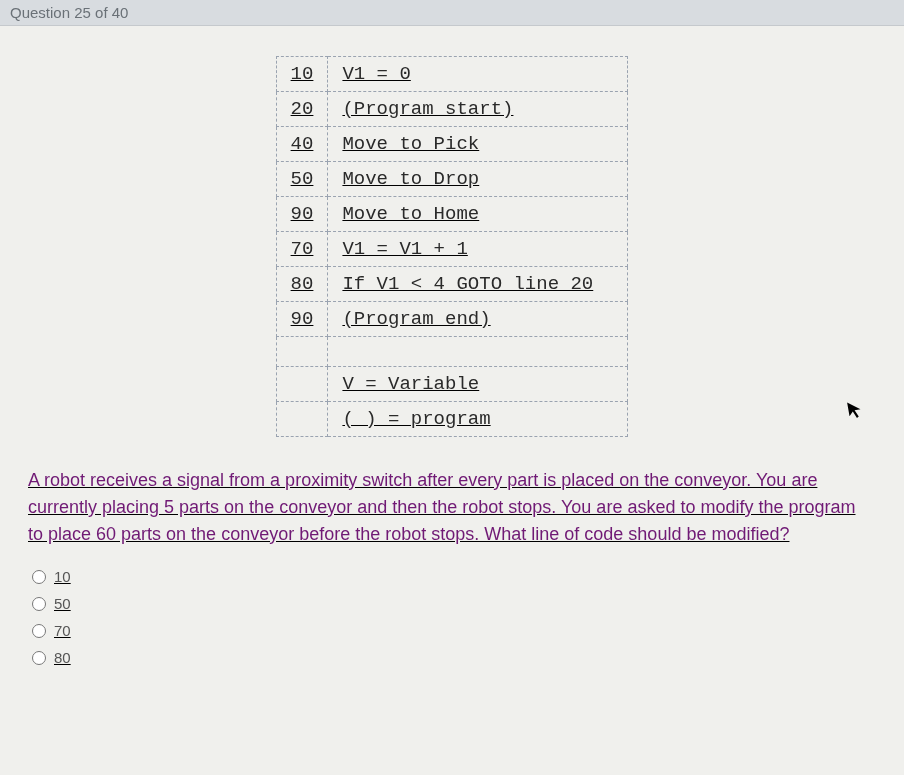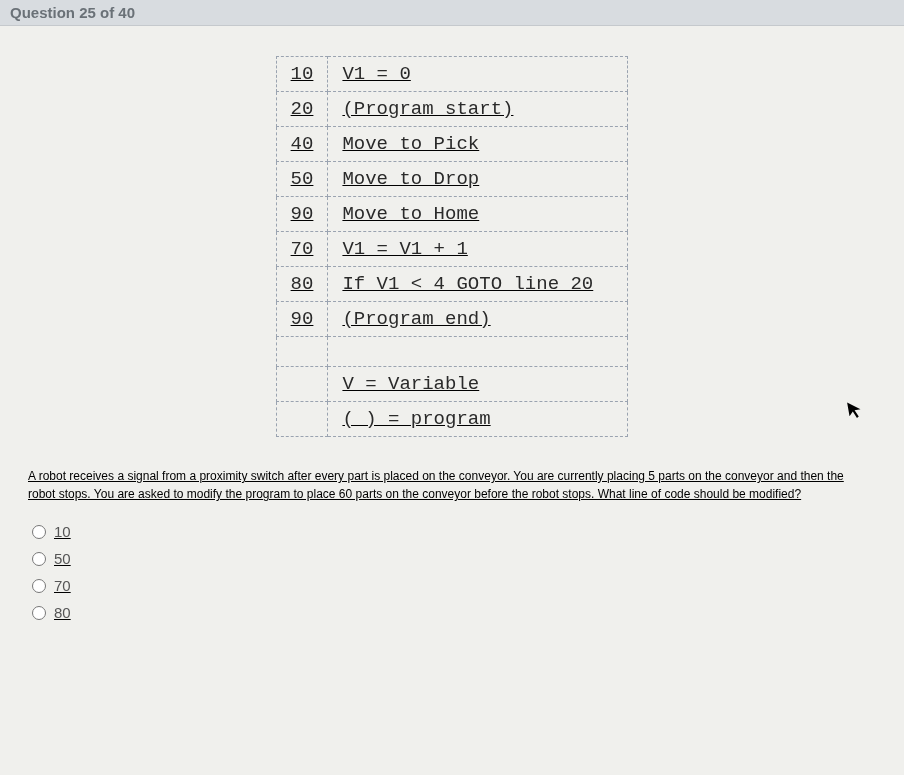--- a/index.html
+++ b/index.html
@@ -9,21 +9,21 @@
     width: 904px;
     height: 775px;
     overflow: hidden;
     position: relative;
   }
   .header-bar {
     background: #d8dce0;
     padding: 4px 10px;
     color: #6a7177;
     font-size: 15px;
-    font-weight: bold;
+    font-weight: normal;
     border-bottom: 1px solid #c5c9cd;
   }
   .content {
     padding: 30px 20px 20px 20px;
     text-decoration: underline;
   }
   .code-table {
     margin: 0 auto 30px auto;
     border-collapse: collapse;
     font-family: "Courier New", Courier, monospace;
@@ -42,22 +42,22 @@
   }
   .code-table td.code {
     width: 300px;
   }
   .code-table tr.blank td { height: 30px; }
   .legend-row td.code {
     font-family: "Courier New", Courier, monospace;
     margin-top: 28px;
   }
   .question-text {
-    font-size: 12px;
-    color: #000000;
+    font-size: 18px;
+    color: #701a75;
     line-height: 1.5;
     margin: 0 22px 20px 8px;
   }
   .options {
     margin-left: 12px;
   }
   .option {
     display: flex;
     align-items: center;
     margin: 10px 0;

